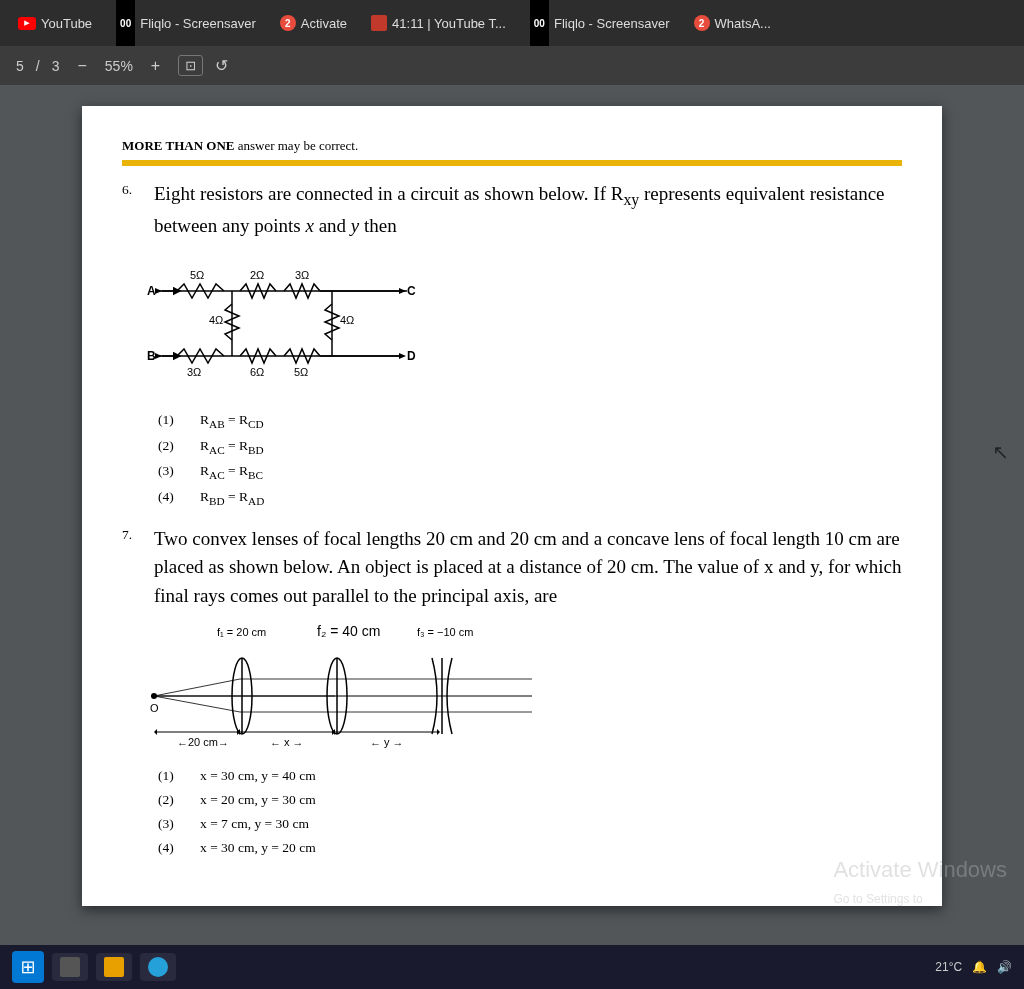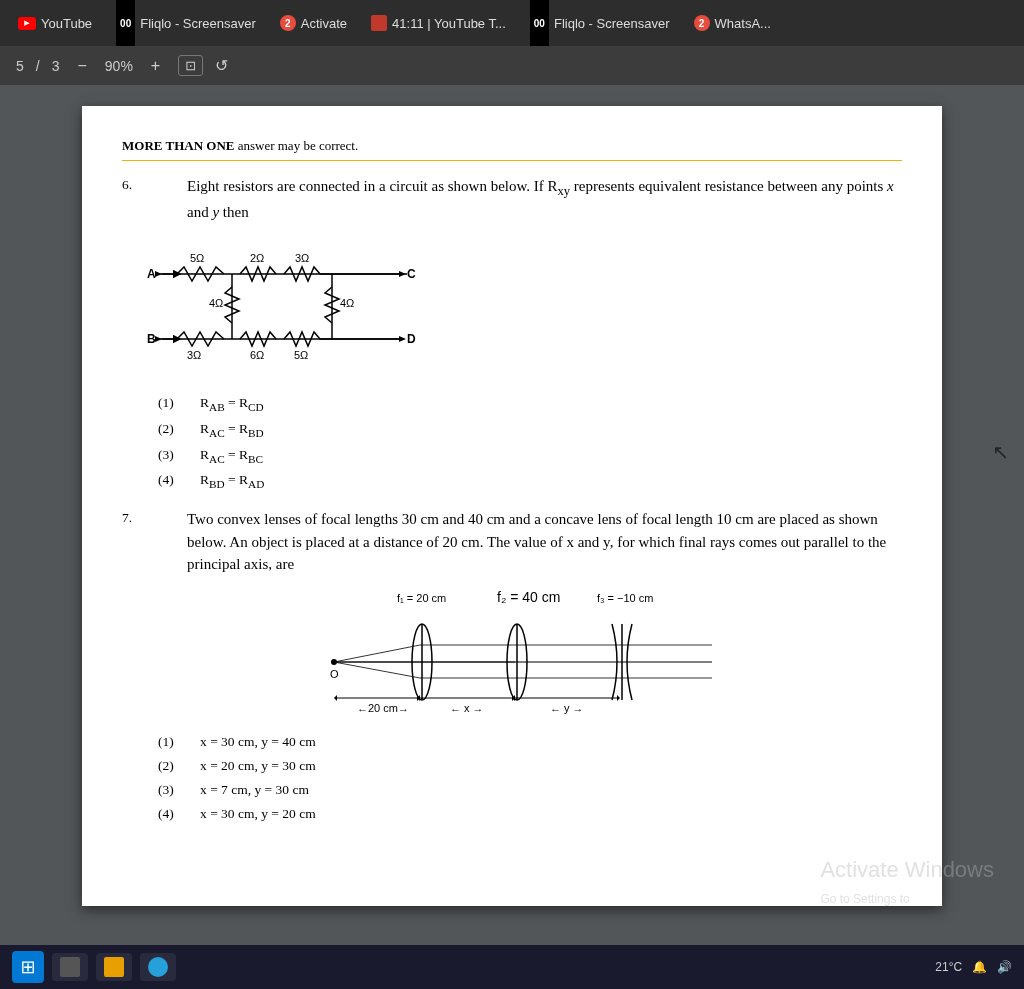--- a/index.html
+++ b/index.html
@@ -93,37 +93,37 @@
       padding: 32px 40px;
       box-shadow: 0 4px 12px rgba(0,0,0,0.5);
       font-family: 'Times New Roman', serif;
       font-size: 14px;
       color: #000;
     }
 
     .instruction-text {
       font-size: 13px;
       margin-bottom: 14px;
-      border-bottom: 1px solid #eab308;
+      border-bottom: 6px solid #eab308;
       padding-bottom: 6px;
     }
     .instruction-text strong { font-weight: bold; }
 
     .question {
       margin-bottom: 18px;
     }
     .question-header {
       display: flex;
       gap: 12px;
       margin-bottom: 10px;
       font-size: 13.5px;
       line-height: 1.5;
     }
     .question-num { min-width: 20px; font-size: 13.5px; }
-    .question-text { flex: 1; font-size: 15px; line-height: 1.5; margin-left: 33px; }
+    .question-text { flex: 1; font-size: 19px; line-height: 1.5; }
 
     
     .circuit-container {
       display: flex;
       justify-content: flex-start;
       margin: 16px 0;
     }
 
     
     .options {
@@ -133,29 +133,28 @@
       display: flex;
       gap: 12px;
       margin-bottom: 8px;
       font-size: 13.5px;
     }
     .option-num { min-width: 30px; color: #000; }
 
     
     .lens-container {
       display: flex;
-      justify-content: center;
       margin: 14px 0;
     }
 
     
     .watermark {
       position: fixed;
       bottom: 80px;
-      right: 30px;
+      right: 17px;
       color: rgba(180,180,180,0.4);
       font-size: 22px;
       font-family: Arial, sans-serif;
       pointer-events: none;
     }
 
     
     .bottom-taskbar {
       position: fixed;
       bottom: 0;
@@ -213,21 +212,21 @@
     <div class="taskbar-badge">2</div>
     <span>WhatsA...</span>
   </div>
 </div>
 
 <div class="pdf-toolbar">
   <span>5</span>
   <span>/</span>
   <span>3</span>
   <button class="pdf-nav-btn">−</button>
-  <span class="pdf-zoom">90%</span>
+  <span class="pdf-zoom">55%</span>
   <button class="pdf-nav-btn">+</button>
   <button class="pdf-fit-btn">⊡</button>
   <button class="pdf-rotate-btn">↺</button>
 </div>
 
 <div class="main-content">
   <div class="pdf-page">
 
     <div class="instruction-text">
       <strong>MORE THAN ONE</strong> answer may be correct.
@@ -320,21 +319,21 @@
           <span class="option-num">(4)</span>
           <span>R<sub>BD</sub> = R<sub>AD</sub></span>
         </div>
       </div>
     </div>
 
     <div class="question" style="margin-top:18px;">
       <div class="question-header">
         <span class="question-num">7.</span>
         <span class="question-text">
-          Two convex lenses of focal lengths 30 cm and 40 cm and a concave lens of focal length 10 cm are placed as shown below. An object is placed at a distance of 20 cm. The value of x and y, for which final rays comes out parallel to the principal axis, are
+          Two convex lenses of focal lengths 20 cm and 20 cm and a concave lens of focal length 10 cm are placed as shown below. An object is placed at a distance of 20 cm. The value of x and y, for which final rays comes out parallel to the principal axis, are
         </span>
       </div>
 
       <div class="lens-container">
         <svg width="420" height="130">
 
           <text x="95" y="12" font-size="11" font-family="Arial">f₁ = 20 cm</text>
           <text x="195" y="12" font-size="Arial,serif" font-family="Arial">f₂ = 40 cm</text>
           <text x="295" y="12" font-size="11" font-family="Arial">f₃ = −10 cm</text>
 

